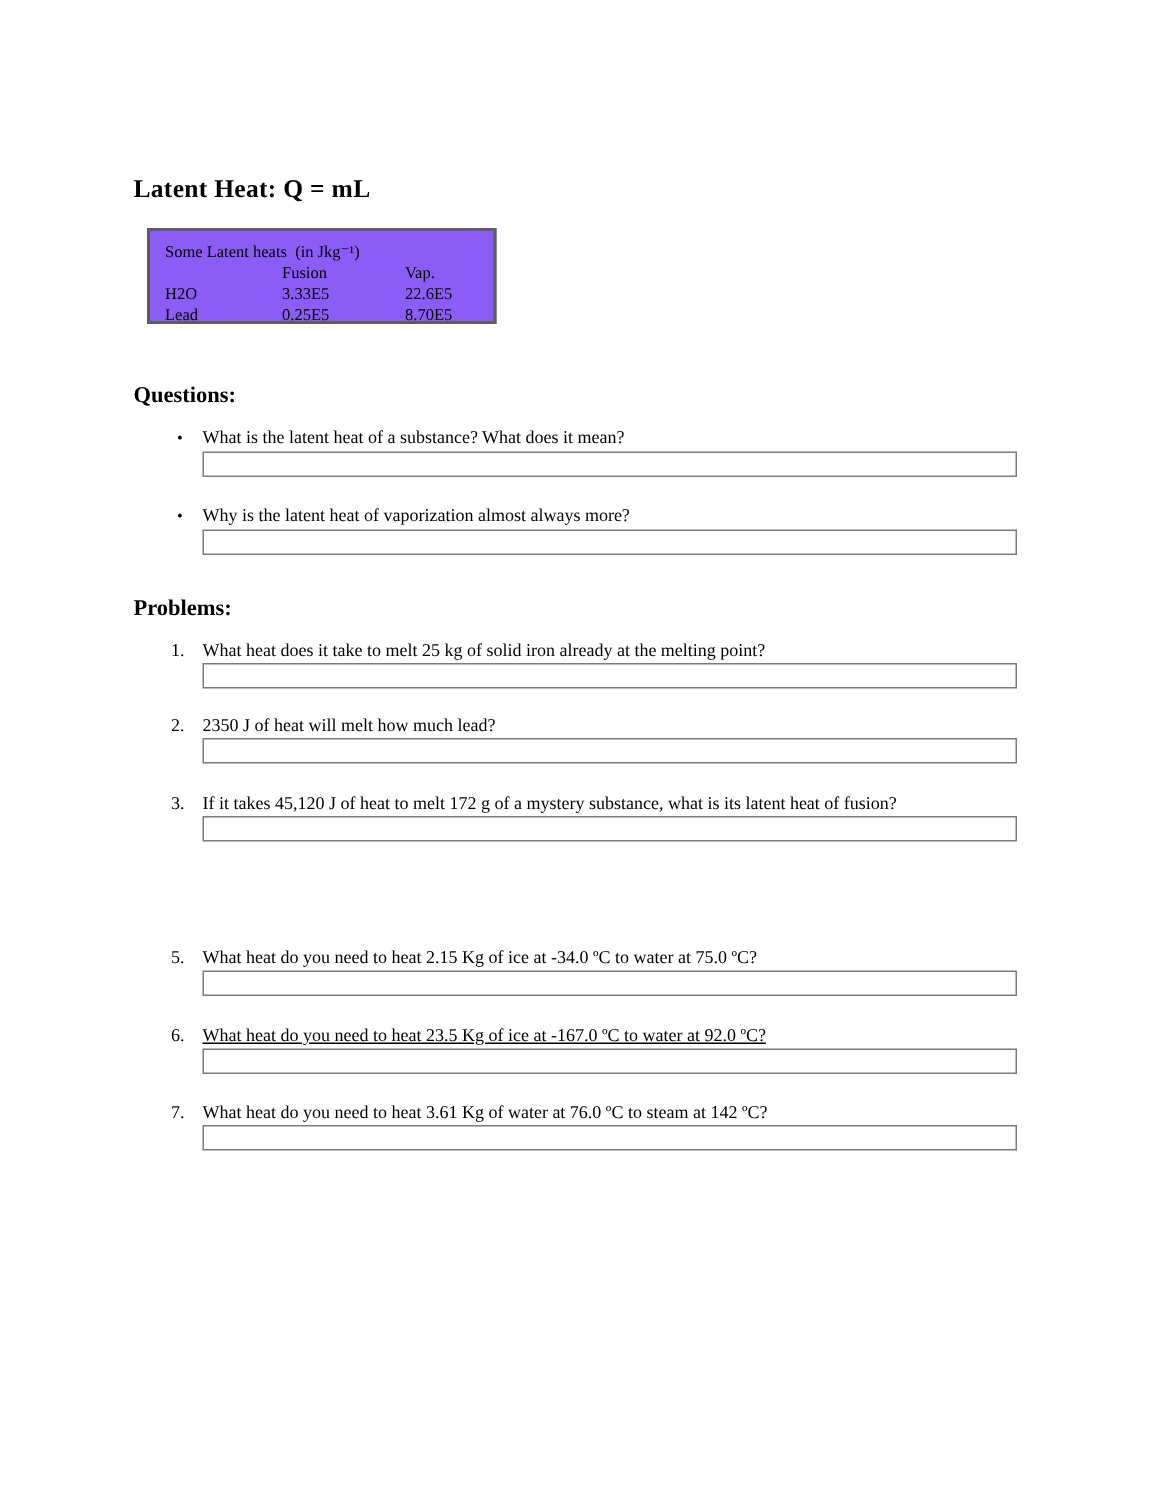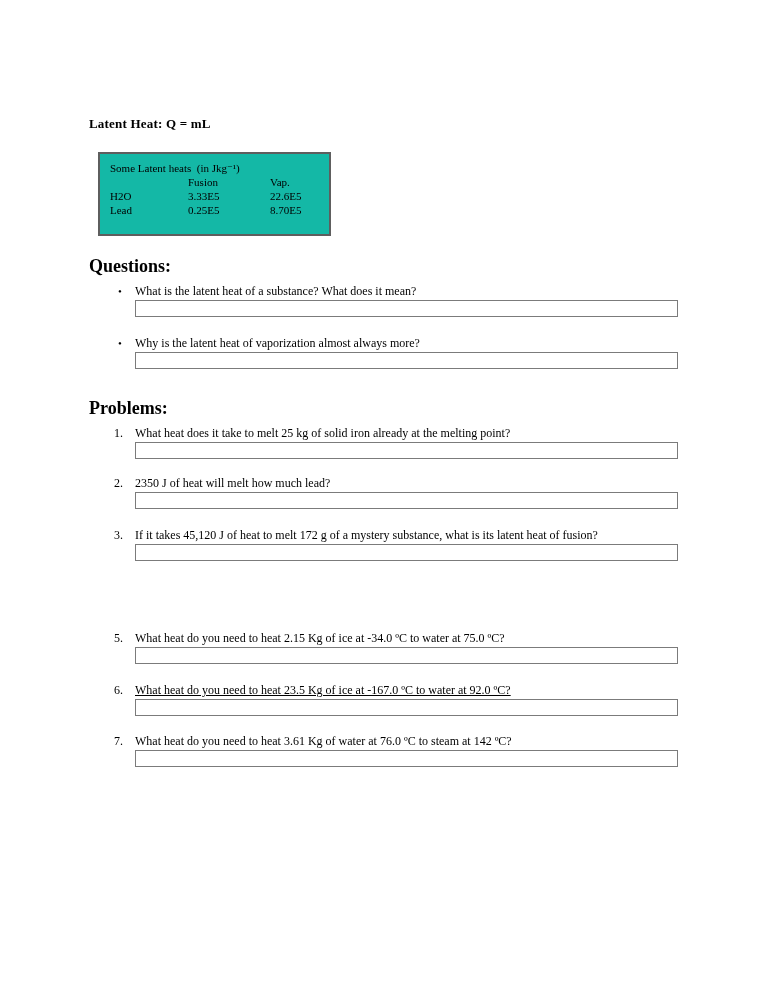--- a/index.html
+++ b/index.html
@@ -7,37 +7,37 @@
   .page{
     position:relative;
     width:768px;height:994px;
     background:#ffffff;
     font-family:"Liberation Serif","DejaVu Serif",serif;
     color:#000000;
     overflow:hidden;
   }
   .doc-title{
     position:absolute;left:89px;top:116px;
-    font-size:13px;font-weight:bold;margin:0;
+    font-size:17px;font-weight:bold;margin:0;
     letter-spacing:0.2px;
   }
   .ltable{
     position:absolute;left:98px;top:152px;
-    width:233px;height:84px;
+    width:233px;height:64px;
     box-sizing:border-box;
     border:2px solid #5e5e5e;
     padding:7px 0 0 10px;
     font-size:11px;
-    background:#14b8a6;
+    background:#8b5cf6;
   }
   .ttitle{line-height:14px;white-space:pre;}
   .trow{display:grid;grid-template-columns:78px 82px 1fr;line-height:14px;}
   .sec-heading{
     position:absolute;left:89px;
-    font-size:18px;font-weight:bold;margin:0;
+    font-size:15px;font-weight:bold;margin:0;
   }
   .item{
     position:absolute;
     white-space:nowrap;
     font-size:12px;line-height:15px;
   }
   .item.bullet{left:118px;}
   .item.numbered{left:114px;}
   .marker{display:inline-block;}
   .bullet .marker{width:17px;font-size:11px;}

